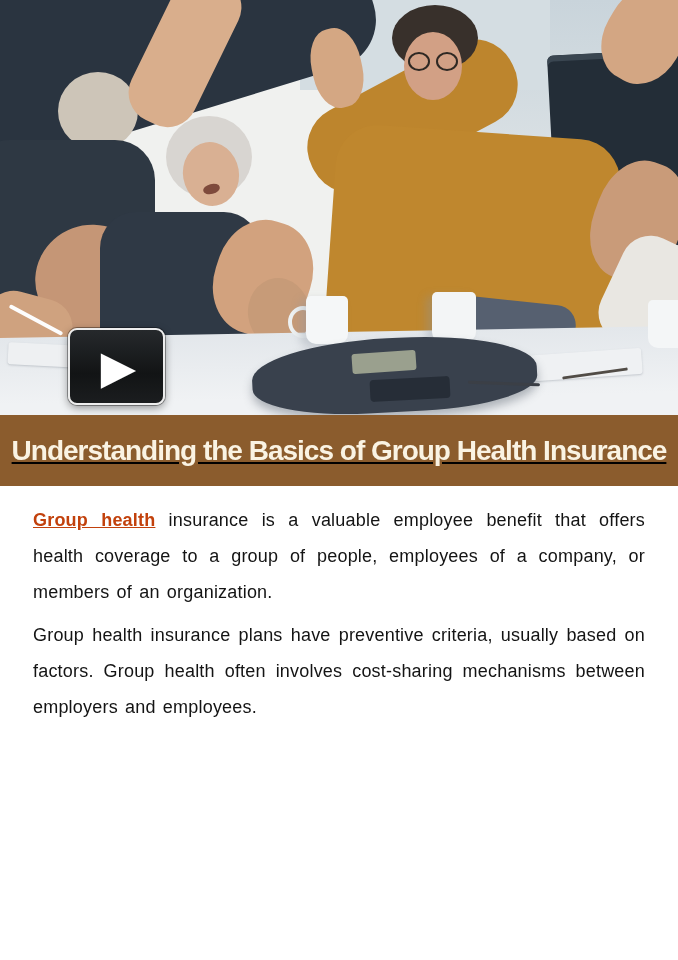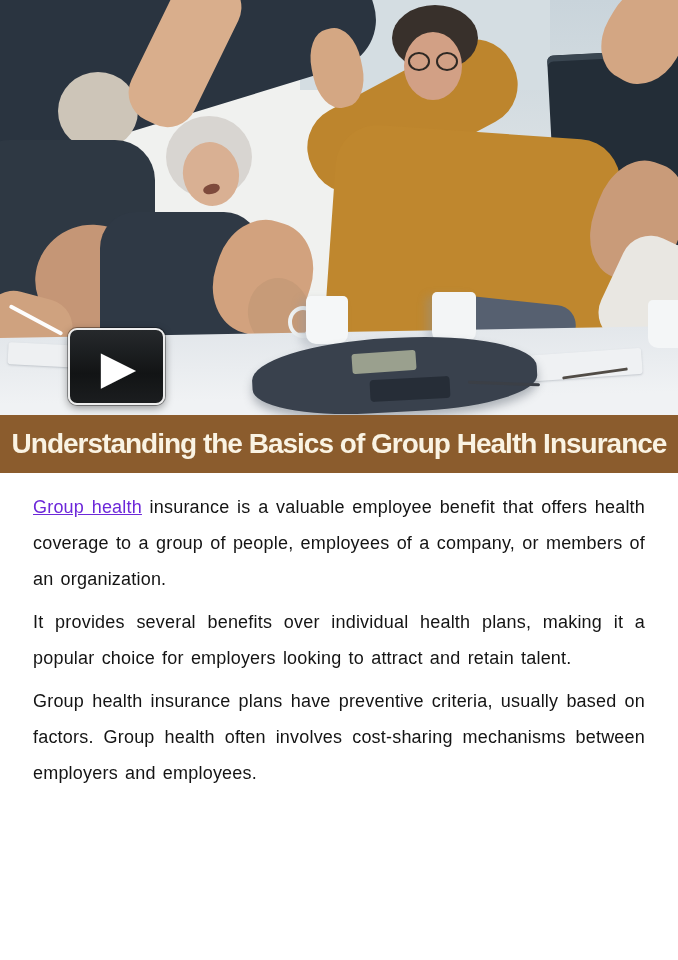--- a/index.html
+++ b/index.html
@@ -83,26 +83,27 @@
     color: #ffffff;
     font-size: 46px;
     line-height: 1;
     margin-left: 4px;
     font-family: "DejaVu Sans", sans-serif;
   }
 
   
   .title-bar {
     width: 678px;
-    height: 58px;
+    height: 71px;
     background: #8B5C2D;
     display: flex;
     align-items: center;
     justify-content: center;
     overflow: hidden;
+    text-decoration: underline;
   }
   .title-bar h1 {
     margin: 0;
     padding: 0 6px;
     font-size: 28px;
     font-weight: 700;
     letter-spacing: -1px;
     white-space: nowrap;
     color: #FAF3E3;
   }
@@ -114,23 +115,23 @@
   }
   .content p {
     margin: 0 0 7px 0;
     font-size: 18px;
     line-height: 36px;
     letter-spacing: 0.2px;
     word-spacing: 2px;
     text-align: justify;
   }
   .intro-link {
-    font-weight: 400;
+    font-weight: 700;
     text-decoration: underline;
-    color: #6d28d9;
+    color: #c2410c;
   }
 </style>
 </head>
 <body>
 
 <div class="page">
 
   <div class="photo">
     <div class="wall-bright"></div>
     <div class="window-pane"></div>
@@ -183,17 +184,16 @@
     </div>
   </div>
 
   <div class="title-bar" style="background-color: rgb(139, 92, 45);">
     <h1 style="color: rgb(250, 243, 227);">Understanding the Basics of Group Health Insurance</h1>
   </div>
 
   <div class="content">
     <p><a href="#" class="intro-link">Group health</a><span> insurance is a valuable employee benefit that offers health coverage to a group of people, employees of a company, or members of an organization.</span></p>
 
-    <p>It provides several benefits over individual health plans, making it a popular choice for employers looking to attract and retain talent.</p>
     <p>Group health insurance plans have preventive criteria, usually based on factors. Group health often involves cost-sharing mechanisms between employers and employees.</p>
   </div>
 
 </div>
 
 </body></html>

